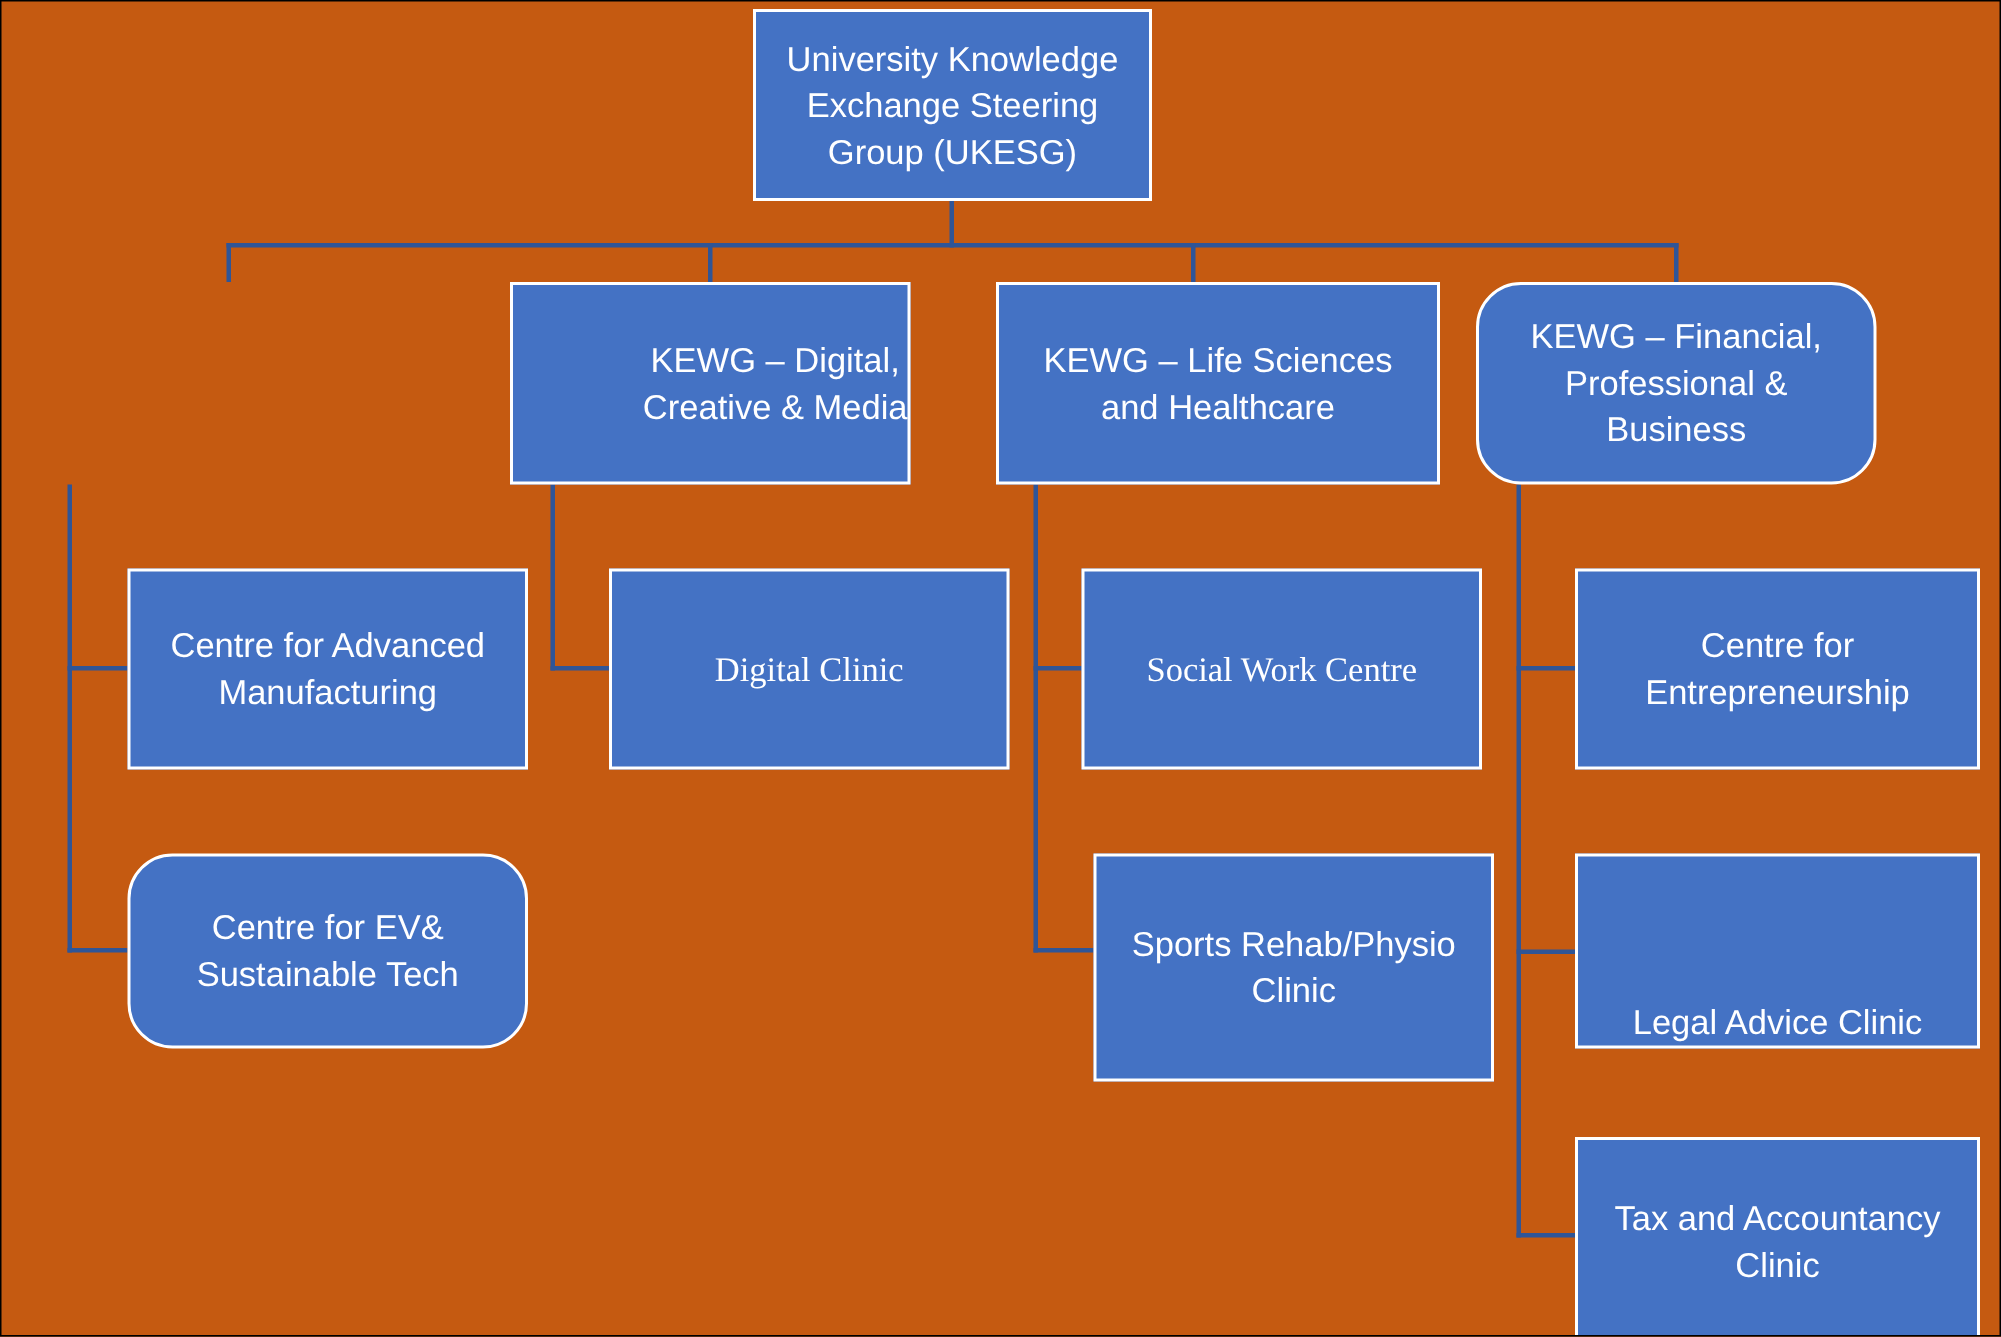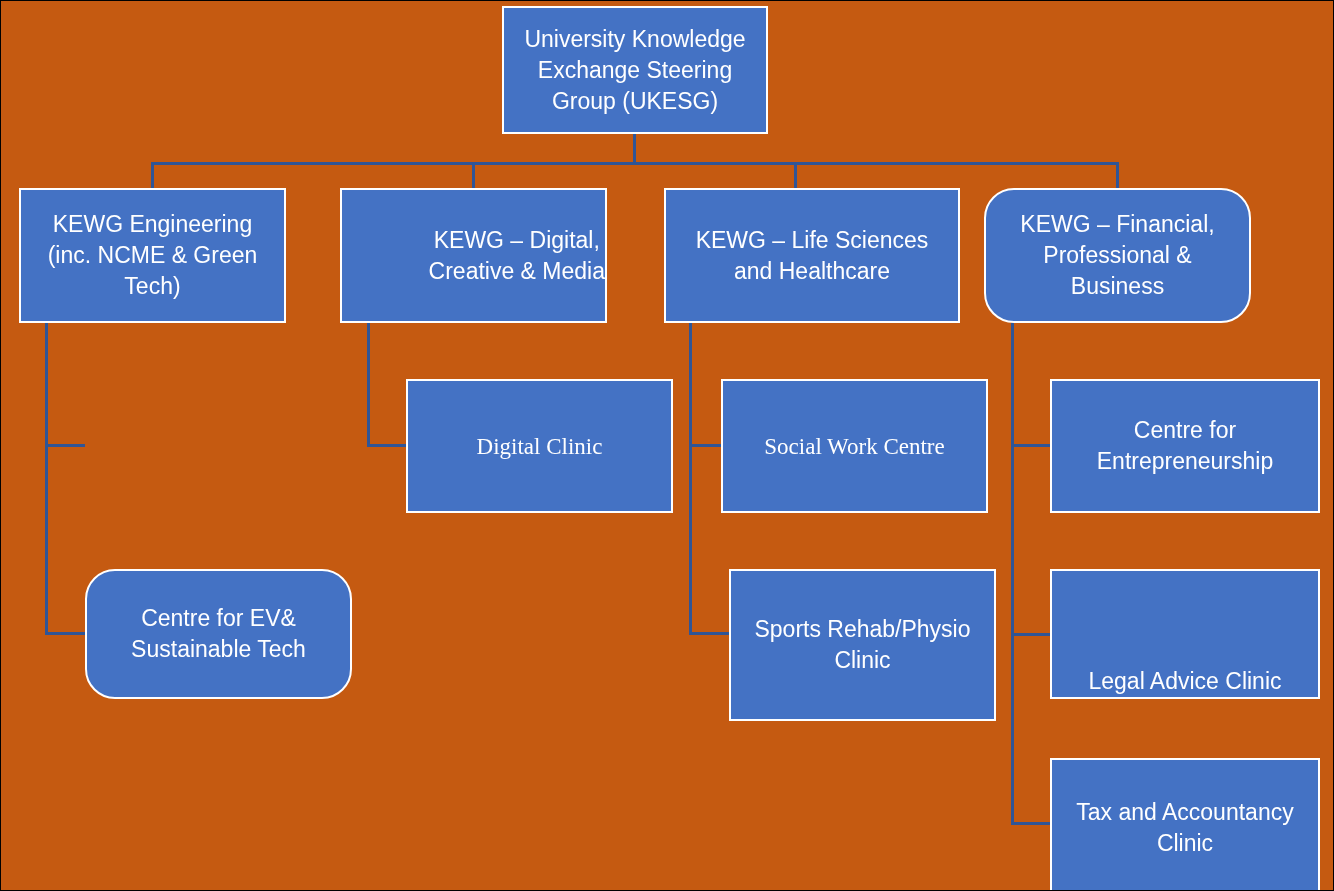--- a/index.html
+++ b/index.html
@@ -99,37 +99,36 @@
   <div class="conn" id="c-b4-v"></div>
   <div class="conn" id="c-b4-s1"></div>
   <div class="conn" id="c-b4-s2"></div>
   <div class="conn" id="c-b4-s3"></div>
 
   <div class="node" id="n-ukesg">
     <span>University Knowledge
 Exchange Steering
 Group (UKESG)</span>
   </div>
-  <div class="node" id="n-engineering">
-    <span>KEWG Engineering
-(inc. NCME &amp; Green
-Tech)</span>
-  </div>
   <div class="node" id="n-digital">
     <span>KEWG – Digital,
 Creative &amp; Media</span>
   </div>
   <div class="node" id="n-life-sciences">
     <span>KEWG – Life Sciences
 and Healthcare</span>
   </div>
   <div class="node" id="n-financial">
     <span>KEWG – Financial,
 Professional &amp;
 Business</span>
+  </div>
+  <div class="node" id="n-adv-manufacturing">
+    <span>Centre for Advanced
+Manufacturing</span>
   </div>
   <div class="node" id="n-digital-clinic">
     <span>Digital Clinic</span>
   </div>
   <div class="node" id="n-social-work">
     <span>Social Work Centre</span>
   </div>
   <div class="node" id="n-entrepreneurship">
     <span>Centre for
 Entrepreneurship</span>

